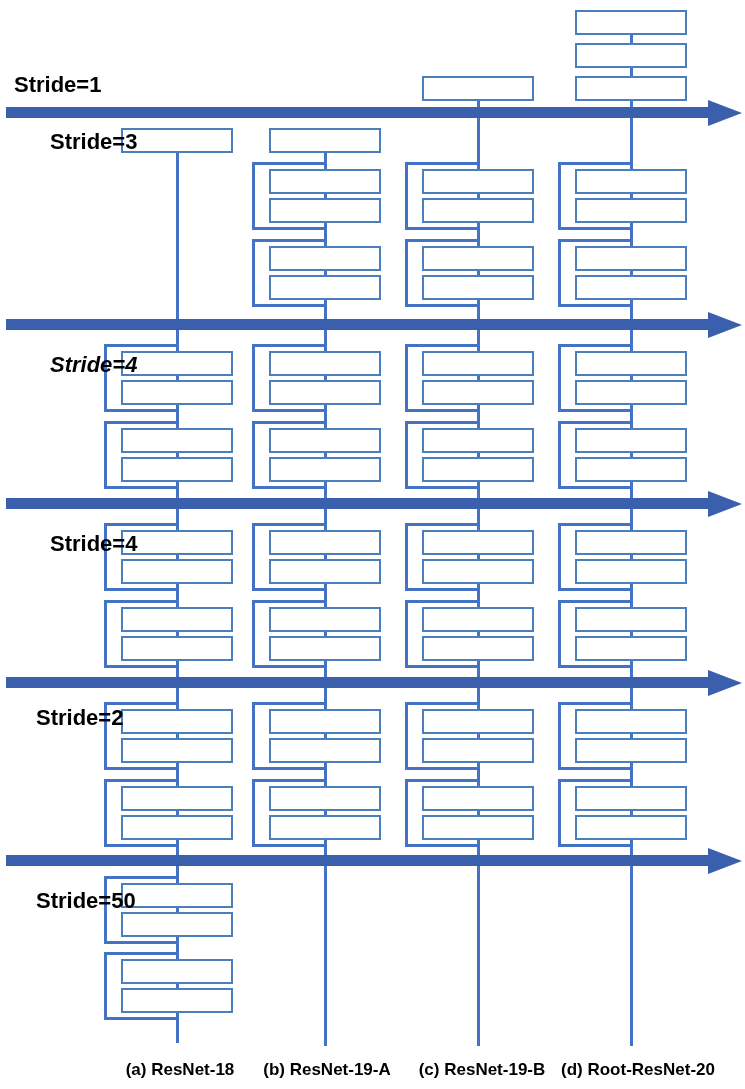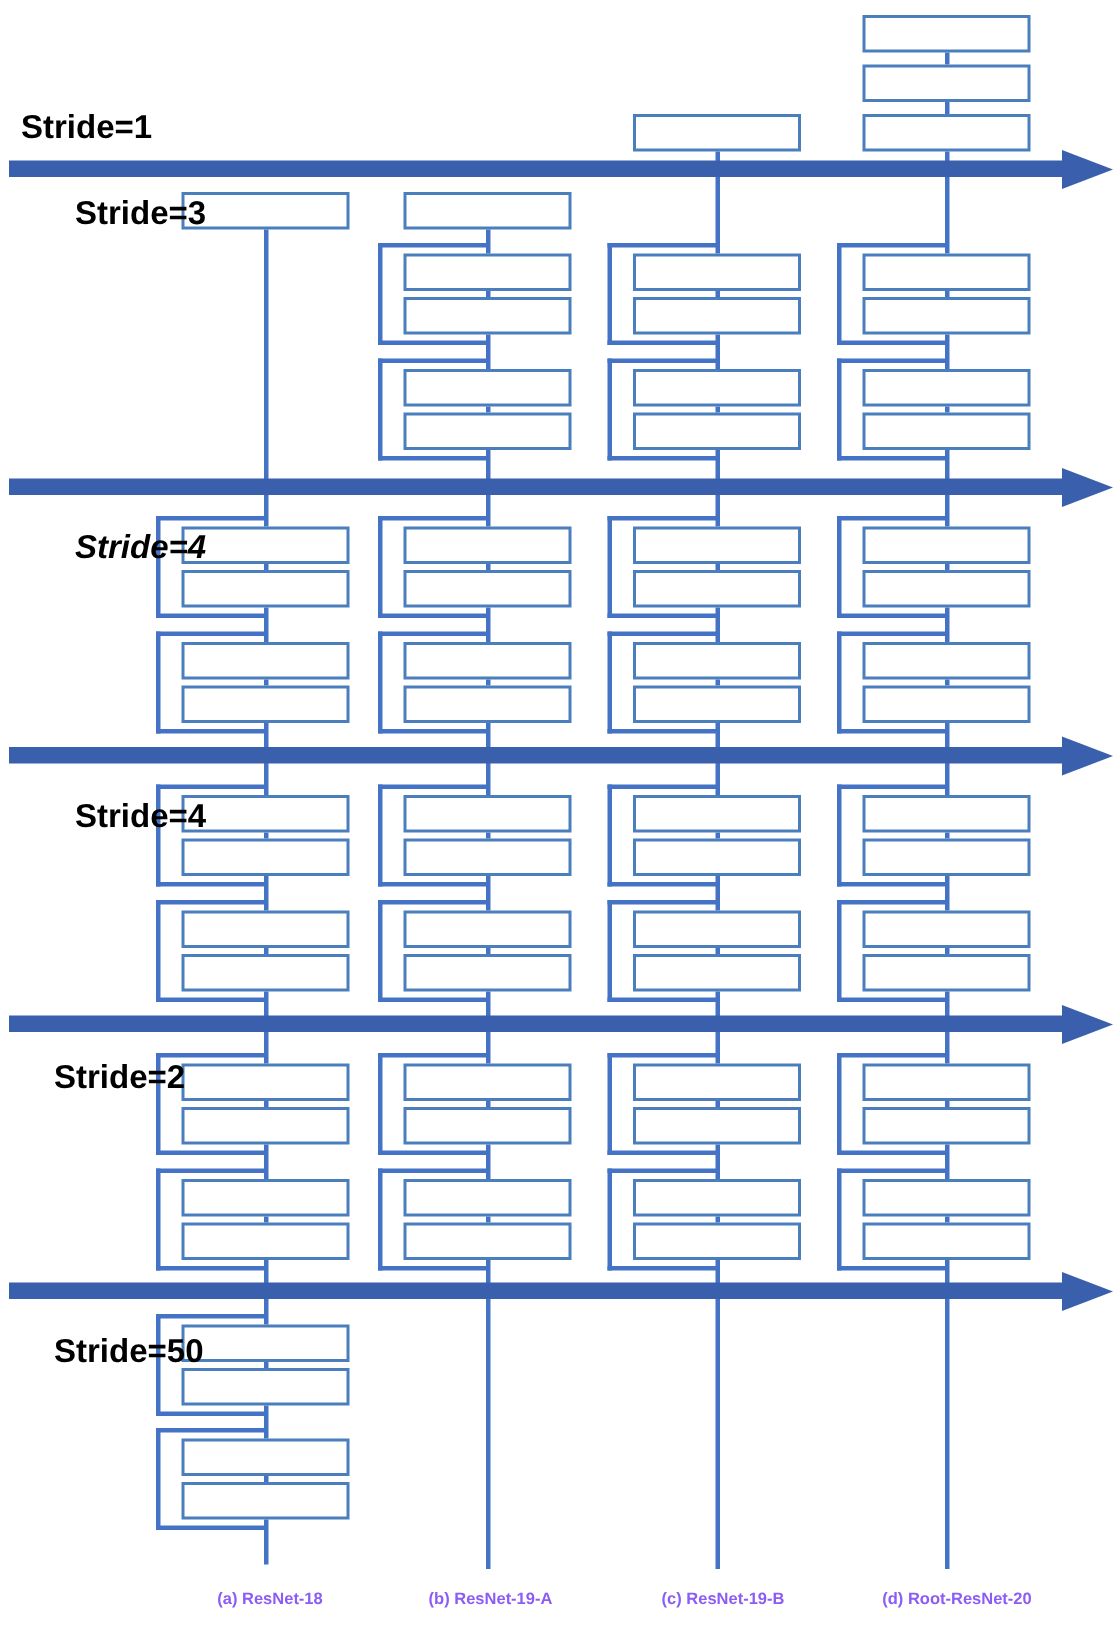--- a/index.html
+++ b/index.html
@@ -44,22 +44,22 @@
     align-items: center;
     justify-content: center;
     font-size: 15px;
     color: #4f81bd;
     white-space: pre;
     line-height: 1;
   }
   .caption {
     position: absolute;
     font-weight: bold;
-    font-size: 11px;
-    color: #8b5cf6;
+    font-size: 17px;
+    color: #000000;
     transform: translateX(-50%);
     white-space: nowrap;
   }
 </style>
 </head>
 <body>
 
 <div id="diagram">
     <div class="col-line" style="left: 175.5px; top: 140px; height: 903px; background: rgb(68, 114, 196);"></div>
     <div class="conv-box" style="left: 121px; top: 128px;"></div>

